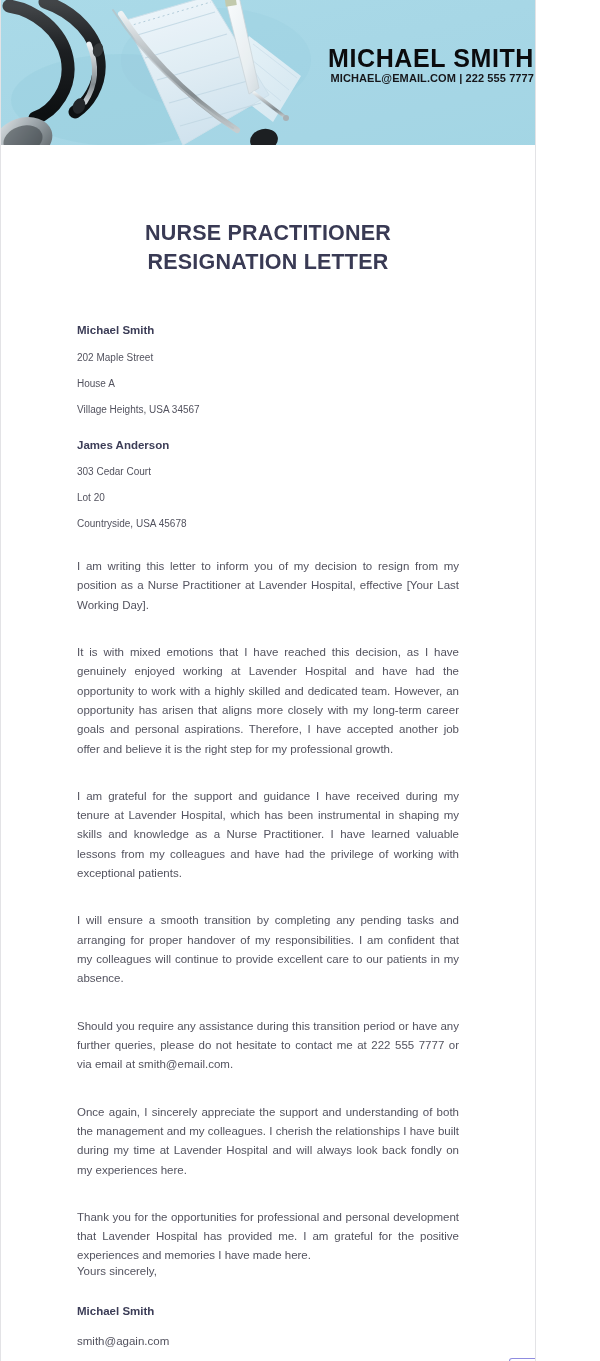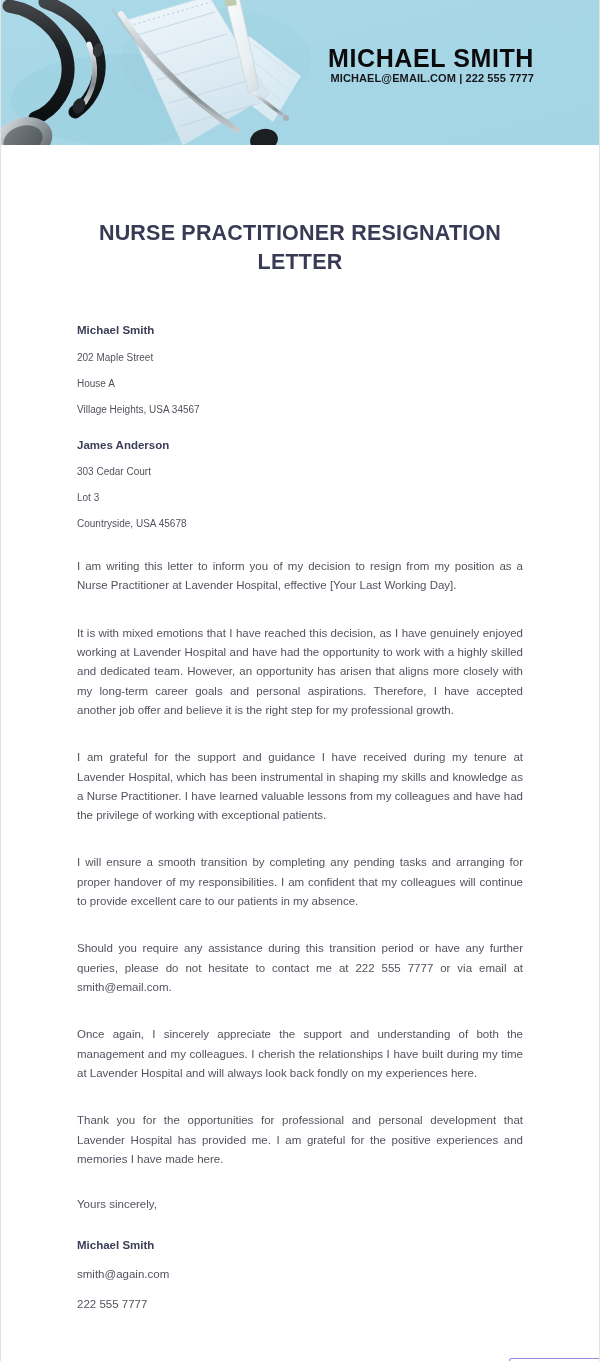--- a/index.html
+++ b/index.html
@@ -11,21 +11,21 @@
   }
 
   body {
     font-family: "Liberation Sans", sans-serif;
     position: relative;
     overflow: hidden;
   }
 
   .page {
     position: relative;
-    width: 600px;
+    width: 536px;
     height: 1361px;
     background: #ffffff;
     border: 1px solid #e3e3e6;
     border-top: none;
     border-bottom: none;
     overflow: hidden;
   }
 
   
   .header-banner {
@@ -120,21 +120,20 @@
     font-size: 11.5px;
     line-height: 1.68;
     color: #53535f;
     text-align: justify;
     text-justify: inter-word;
   }
 
   .para.first { margin-top: 28px; }
 
   .closing {
-    margin-top: 30px;
     font-size: 11.5px;
     color: #53535f;
     line-height: 1.0;
   }
 
   .sign-block {
     margin-top: 29px;
   }
 
   .sign-name {
@@ -282,21 +281,21 @@
     <div class="addr-block">
       <div class="addr-name">Michael Smith</div>
       <div class="addr-line">202 Maple Street</div>
       <div class="addr-line">House A</div>
       <div class="addr-line">Village Heights, USA 34567</div>
     </div>
 
     <div class="addr-block">
       <div class="addr-name">James Anderson</div>
       <div class="addr-line">303 Cedar Court</div>
-      <div class="addr-line">Lot 3</div>
+      <div class="addr-line">Lot 20</div>
       <div class="addr-line">Countryside, USA 45678</div>
     </div>
 
 
     <p class="para first">I am writing this letter to inform you of my decision to resign from my position as a Nurse Practitioner at Lavender Hospital, effective [Your Last Working Day].</p>
     <p class="para">It is with mixed emotions that I have reached this decision, as I have genuinely enjoyed working at Lavender Hospital and have had the opportunity to work with a highly skilled and dedicated team. However, an opportunity has arisen that aligns more closely with my long-term career goals and personal aspirations. Therefore, I have accepted another job offer and believe it is the right step for my professional growth.</p>
     <p class="para">I am grateful for the support and guidance I have received during my tenure at Lavender Hospital, which has been instrumental in shaping my skills and knowledge as a Nurse Practitioner. I have learned valuable lessons from my colleagues and have had the privilege of working with exceptional patients.</p>
     <p class="para">I will ensure a smooth transition by completing any pending tasks and arranging for proper handover of my responsibilities. I am confident that my colleagues will continue to provide excellent care to our patients in my absence.</p>
     <p class="para">Should you require any assistance during this transition period or have any further queries, please do not hesitate to contact me at 222 555 7777 or via email at smith@email.com.</p>
     <p class="para">Once again, I sincerely appreciate the support and understanding of both the management and my colleagues. I cherish the relationships I have built during my time at Lavender Hospital and will always look back fondly on my experiences here.</p>

